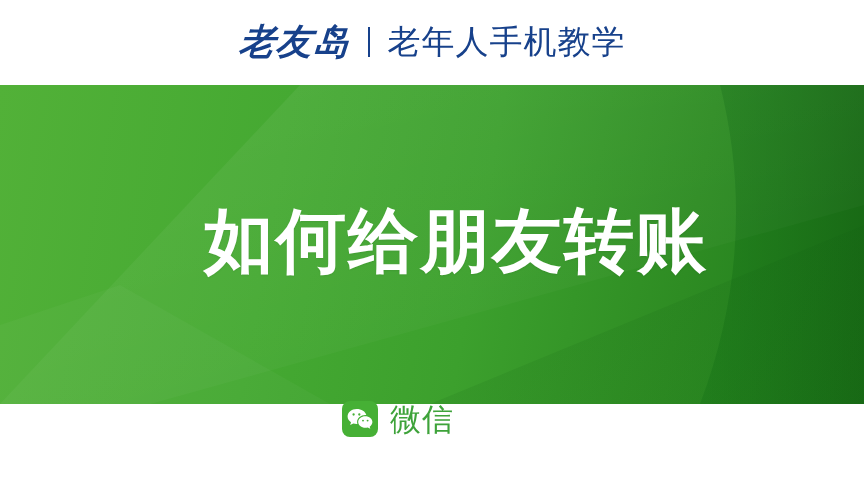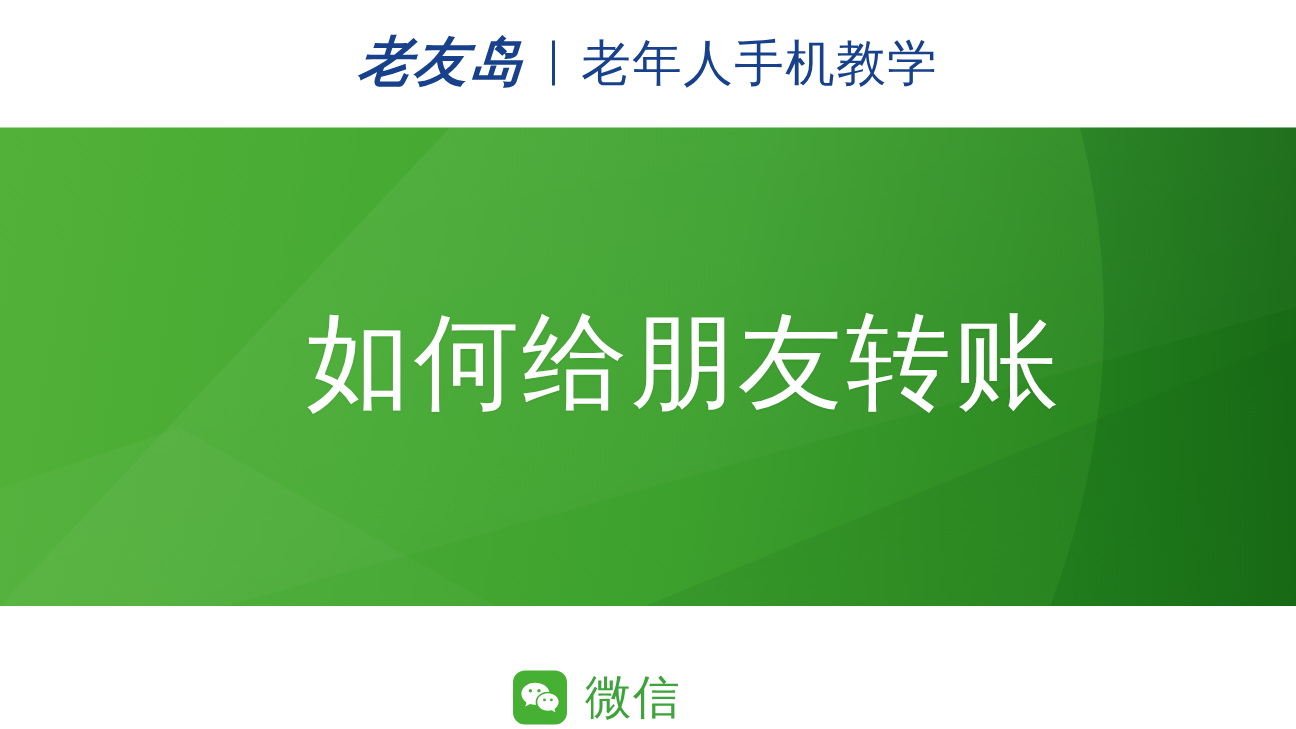--- a/index.html
+++ b/index.html
@@ -90,38 +90,38 @@
     width: 864px;
     height: 319px;
     display: flex;
     align-items: center;
     justify-content: center;
     z-index: 5;
   }
   .banner-title span {
     font-family: "DejaVu Sans", "Liberation Sans", sans-serif;
     font-size: 70px;
-    font-weight: 400;
+    font-weight: 700;
     color: #ffffff;
     letter-spacing: 2px;
     line-height: 1;
     transform: translateY(-4px);
     text-shadow: 0 1px 2px rgba(0,0,0,0.07);
     margin-left: 48px;
   }
 
   
   .footer {
     position: absolute;
     left: 0;
     top: 404px;
     width: 796px;
     height: 82px;
     display: flex;
-    align-items: flex-end;
+    align-items: flex-start;
     justify-content: center;
     background: #ffffff;
   }
   .wechat-row {
     display: flex;
     align-items: center;
     gap: 12px;
     transform: translateY(-3px);
   }
   .wechat-icon {

